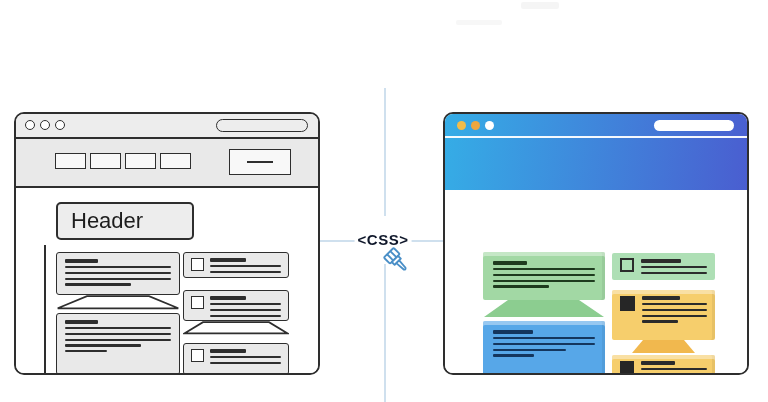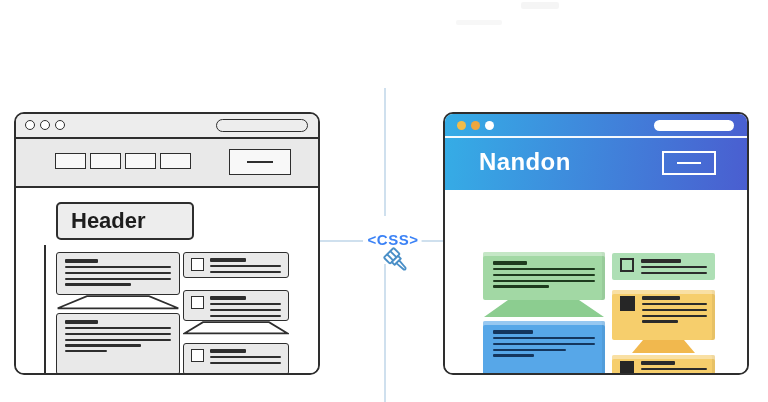--- a/index.html
+++ b/index.html
@@ -12,22 +12,22 @@
   .a2{left:456px;top:20px;width:46px;height:5px;opacity:.45;}
 
   
   .vline,.hline{position:absolute;background:#cfe0ee;}
   .vline{width:2px;left:384px;}
   .vl-top{top:88px;height:128px;}
   .vl-bottom{top:264px;height:138px;}
   .hline{height:2px;top:240px;}
   .hl-left{left:320px;width:43px;}
   .hl-right{left:407px;width:37px;}
-  .css-label{position:absolute;left:393px;top:231px;transform:translateX(-50%);
-    color:#3b82f6;font-weight:bold;font-size:15px;letter-spacing:.5px;
+  .css-label{position:absolute;left:383px;top:231px;transform:translateX(-50%);
+    color:#0f172a;font-weight:bold;font-size:15px;letter-spacing:.5px;
     background:#fff;padding:0 3px;white-space:nowrap;}
   .brush{position:absolute;left:383px;top:247px;width:30px;height:30px;}
 
   
   .win{position:absolute;top:112px;width:306px;height:263px;border:2.4px solid #2e2e2e;
        border-radius:10px;overflow:hidden;background:#fff;box-sizing:border-box;}
   .win-plain{left:14px;}
   .win-styled{left:443px;}
 
   
@@ -40,21 +40,21 @@
   .p-navitems{position:absolute;left:39px;top:14px;display:flex;gap:4px;}
   .p-navitem{width:31px;height:16px;border:1.7px solid #2e2e2e;background:#f8f8f8;box-sizing:border-box;}
   .p-navbtn{position:absolute;right:27px;top:10px;width:62px;height:26px;border:1.7px solid #2e2e2e;
             background:#f8f8f8;box-sizing:border-box;display:flex;align-items:center;justify-content:center;}
   .p-navbtn .dash{width:26px;height:2.4px;background:#2e2e2e;}
   .p-content{position:relative;height:186px;background:#fff;}
   .p-frameline{position:absolute;left:28px;top:57px;width:1.8px;height:129px;background:#2e2e2e;}
   .p-header{position:absolute;left:40px;top:14px;width:138px;height:38px;background:#ededed;
             border:2px solid #2e2e2e;border-radius:5px;box-sizing:border-box;
             display:flex;align-items:center;padding-left:13px;
-            font-size:22px;font-weight:bold;color:#1d1d1d;}
+            font-size:22px;font-weight:normal;color:#1d1d1d;}
   .p-card{position:absolute;background:#e9e9e9;border:1.7px solid #2e2e2e;border-radius:3px;
           box-sizing:border-box;padding:5px 8px;}
   .p-cardA{left:40px;top:64px;width:124px;height:43px;}
   .p-trapA{position:absolute;left:40px;top:107px;width:124px;height:15px;}
   .p-cardB{left:40px;top:125px;width:124px;height:62px;}
   .p-cardR{left:167px;width:106px;display:flex;gap:6px;padding:4px 7px;}
   .p-cardR1{top:64px;height:26px;}
   .p-cardR2{top:102px;height:31px;}
   .p-standR{position:absolute;left:167px;top:133px;width:106px;height:14px;}
   .p-cardR3{top:155px;height:32px;}
@@ -210,26 +210,20 @@
   <div class="win win-styled">
     <div class="s-chrome">
       <div class="s-titlebar">
         <div class="s-dots">
           <div class="s-dot s-dot1"></div>
           <div class="s-dot s-dot2"></div>
           <div class="s-dot s-dot3"></div>
         </div>
         <div class="s-pill"></div>
       </div>
-      <div class="s-headerband">
-        <div class="s-title">Nandon</div>
-        <div class="s-hbtn">
-          <div class="dash"></div>
-        </div>
-      </div>
     </div>
     <div class="s-content">
 
       <div class="s-card s-green bevel">
         <div class="ln t" style="width:34px"></div>
         <div class="ln w100"></div>
         <div class="ln w100"></div>
         <div class="ln w100"></div>
         <div class="ln w55"></div>
       </div>

